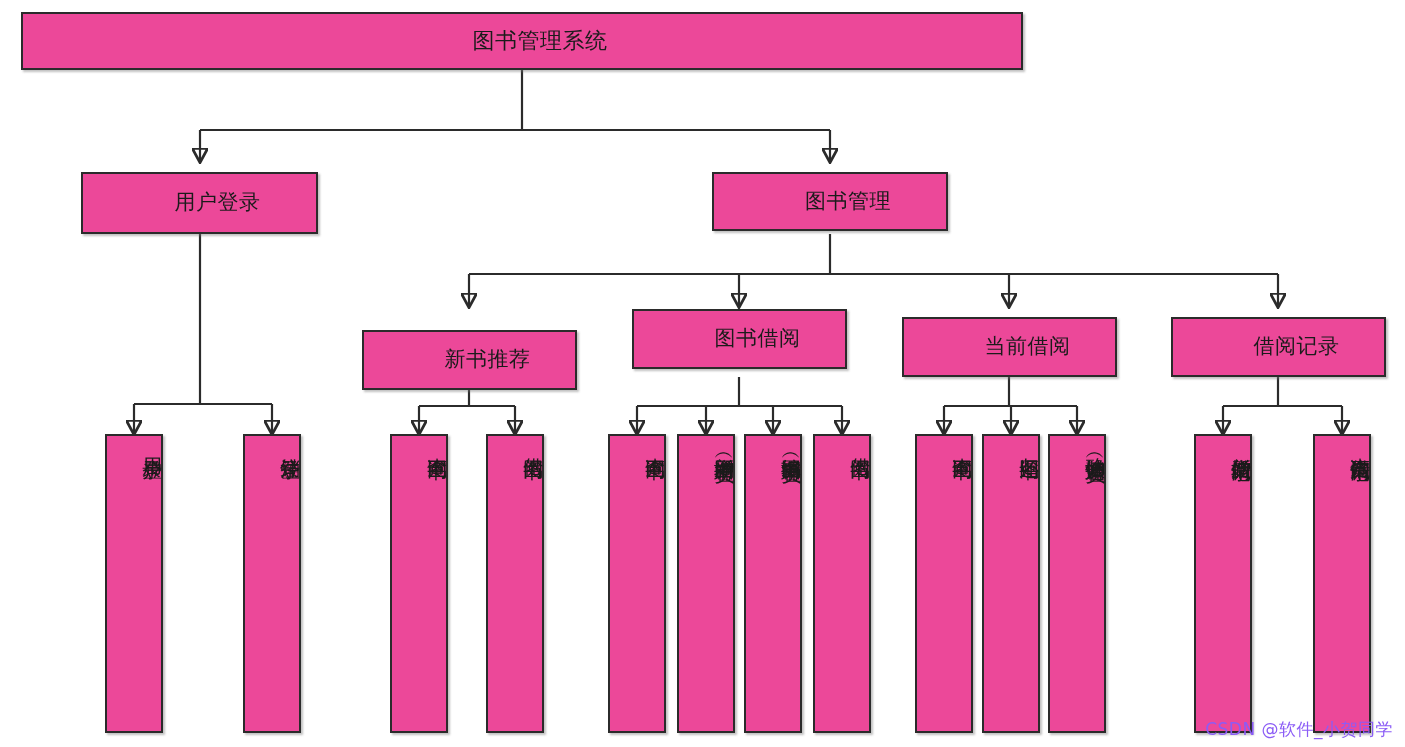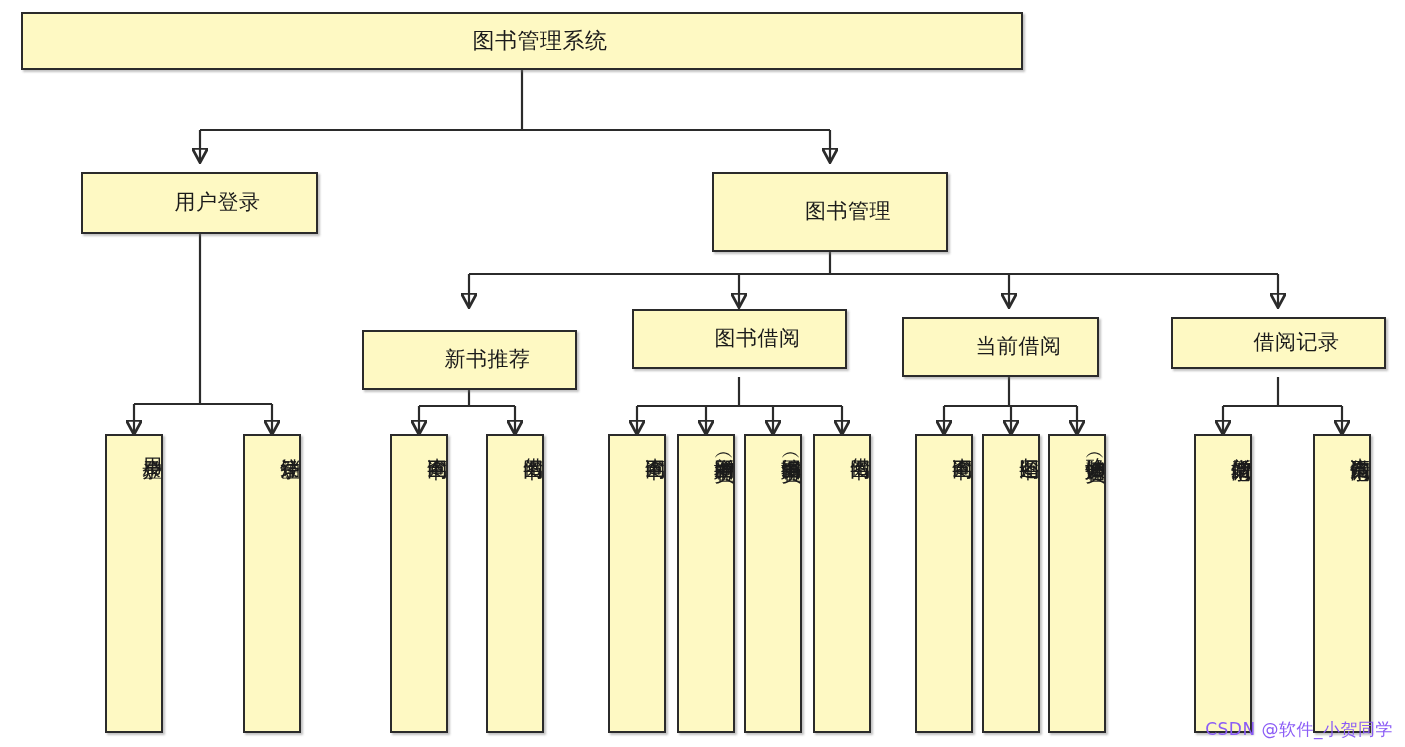--- a/index.html
+++ b/index.html
@@ -13,21 +13,21 @@
   #canvas {
     position: relative;
     width: 1405px;
     height: 747px;
     background: #ffffff;
     overflow: hidden;
   }
   .node {
     position: absolute;
     box-sizing: border-box;
-    background: #fef9c3;
+    background: #ec4899;
     border: 2px solid #2b2b2b;
     box-shadow: 2px 2px 2px rgba(120,120,120,0.45);
     display: flex;
     align-items: center;
     justify-content: center;
     color: #1b1b1b;
     padding-left: 36px;
   }
   .node .label {
     font-size: 21px;
@@ -130,34 +130,34 @@
     <line x1="1342" y1="406" x2="1342" y2="432" marker-end="url(#arrow)"></line>
   </svg>
 
   <div class="node root" style="left:21px; top:12px; width:1002px; height:58px;">
     <span class="label">图书管理系统</span>
   </div>
 
   <div class="node lvl2" style="left:81px; top:172px; width:237px; height:62px;">
     <span class="label">用户登录</span>
   </div>
-  <div class="node lvl2" style="left:712px; top:172px; width:236px; height:80px;align-items:center;">
+  <div class="node lvl2" style="left:712px; top:172px; width:236px; height:59px;align-items:center;">
     <span class="label">图书管理</span>
   </div>
 
   <div class="node lvl3" style="left:362px; top:330px; width:215px; height:60px;">
     <span class="label">新书推荐</span>
   </div>
   <div class="node lvl3" style="left:632px; top:309px; width:215px; height:60px;">
     <span class="label">图书借阅</span>
   </div>
-  <div class="node lvl3" style="left:902px; top:317px; width:197px; height:60px;">
+  <div class="node lvl3" style="left:902px; top:317px; width:215px; height:60px;">
     <span class="label">当前借阅</span>
   </div>
-  <div class="node lvl3" style="left:1171px; top:317px; width:215px; height:52px;">
+  <div class="node lvl3" style="left:1171px; top:317px; width:215px; height:60px;">
     <span class="label">借阅记录</span>
   </div>
 
   <div class="node leaf" style="left:105px; top:434px; width:58px; height:299px;">
     <span class="label">用户登录</span>
   </div>
   <div class="node leaf" style="left:243px; top:434px; width:58px; height:299px;">
     <span class="label">注销登录</span>
   </div>
 

